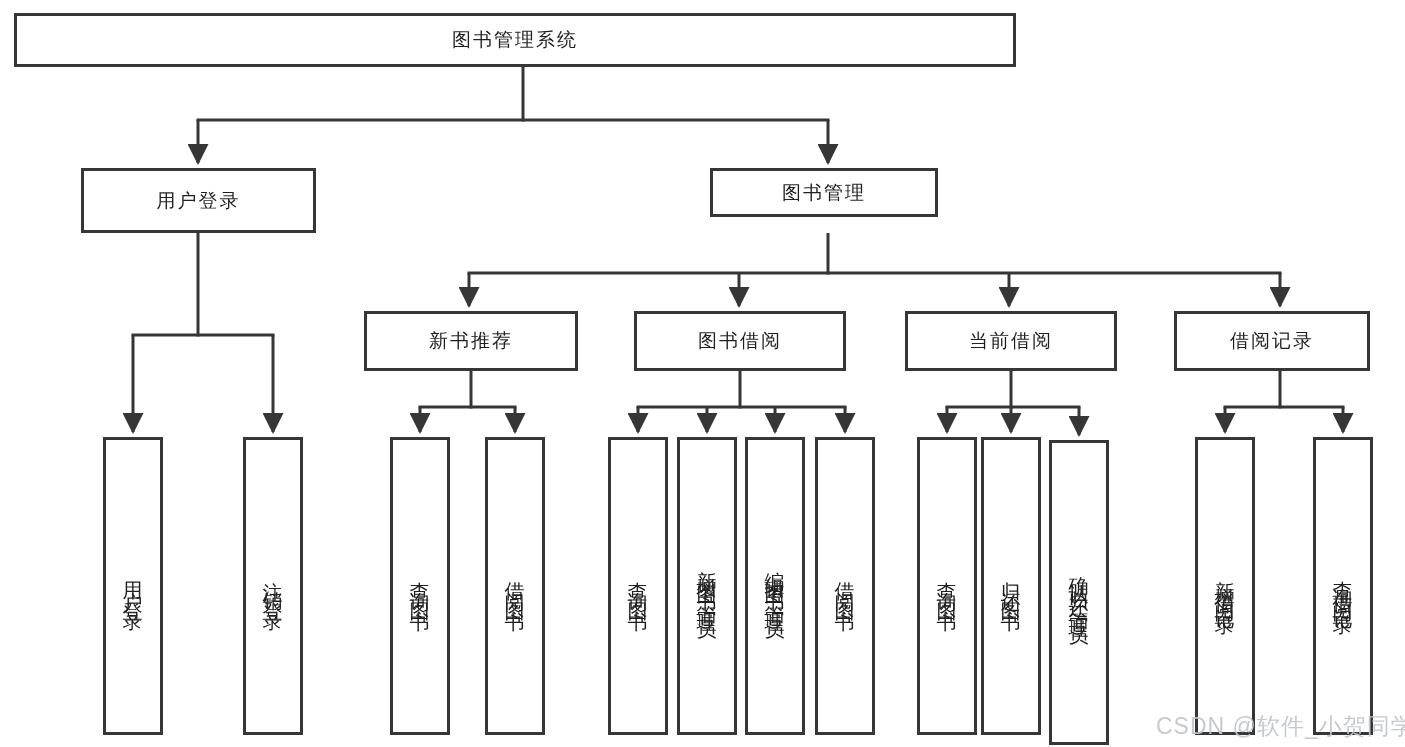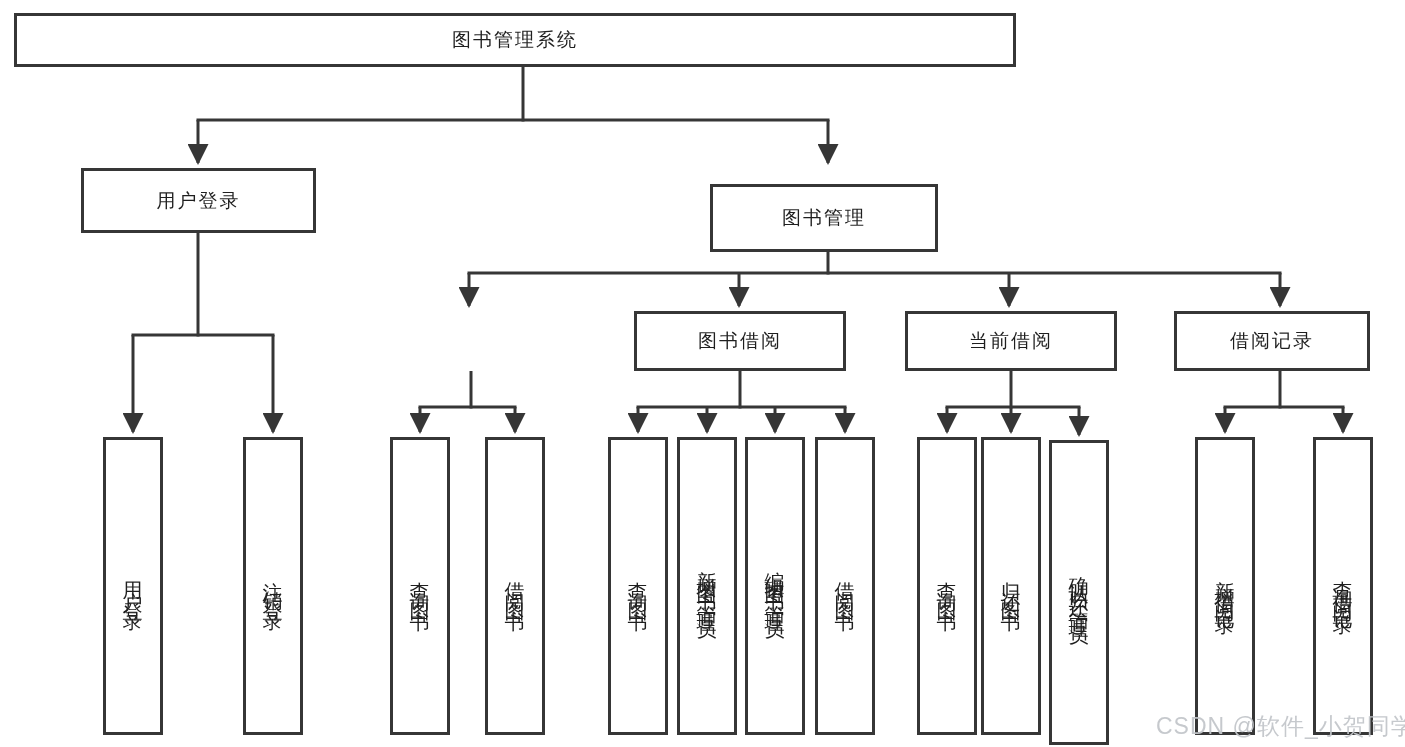--- a/index.html
+++ b/index.html
@@ -81,25 +81,26 @@
       <path d="M1280 371 L1280 408.5"></path>
       <path d="M1223.5 407 L1344.5 407"></path>
       <path d="M1225 407 L1225 432" marker-end="url(#arrow)"></path>
       <path d="M1343 407 L1343 432" marker-end="url(#arrow)"></path>
     </g>
   </svg>
 
   <div class="box" style="left:14px;top:13px;width:1002px;height:54px;">图书管理系统</div>
 
   <div class="box" style="left:81px;top:168px;width:235px;height:65px;">用户登录</div>
-  <div class="box" style="left:710px;top:184px;width:228px;height:68px;">图书管理</div>
+  <div class="box" style="left:710px;top:168px;width:228px;height:49px;">图书管理</div>
 
   <div class="box vbox" style="left:103px;top:437px;width:60px;height:298px;">用户登录</div>
   <div class="box vbox" style="left:243px;top:437px;width:60px;height:298px;">注销登录</div>
 
+  <div class="box" style="left:364px;top:311px;width:214px;height:60px;">新书推荐</div>
   <div class="box" style="left:634px;top:311px;width:212px;height:60px;">图书借阅</div>
   <div class="box" style="left:905px;top:311px;width:212px;height:60px;">当前借阅</div>
   <div class="box" style="left:1174px;top:311px;width:196px;height:60px;">借阅记录</div>
 
   <div class="box vbox" style="left:390px;top:437px;width:60px;height:298px;">查询图书</div>
   <div class="box vbox" style="left:485px;top:437px;width:60px;height:298px;">借阅图书</div>
 
   <div class="box vbox" style="left:608px;top:437px;width:60px;height:298px;">查询图书</div>
   <div class="box vbox long" style="left:677px;top:437px;width:60px;height:298px;">新增图书（管理员）</div>
   <div class="box vbox long" style="left:745px;top:437px;width:60px;height:298px;">编辑图书（管理员）</div>

